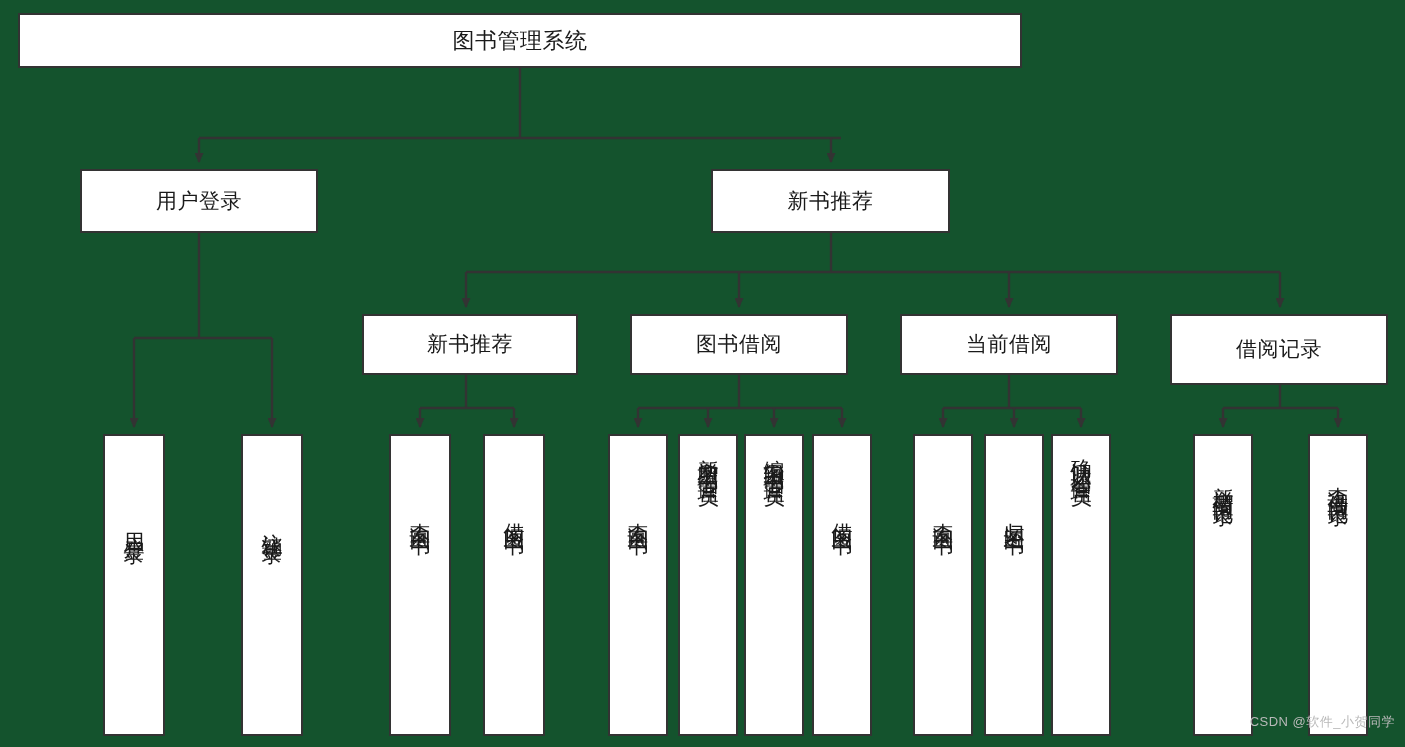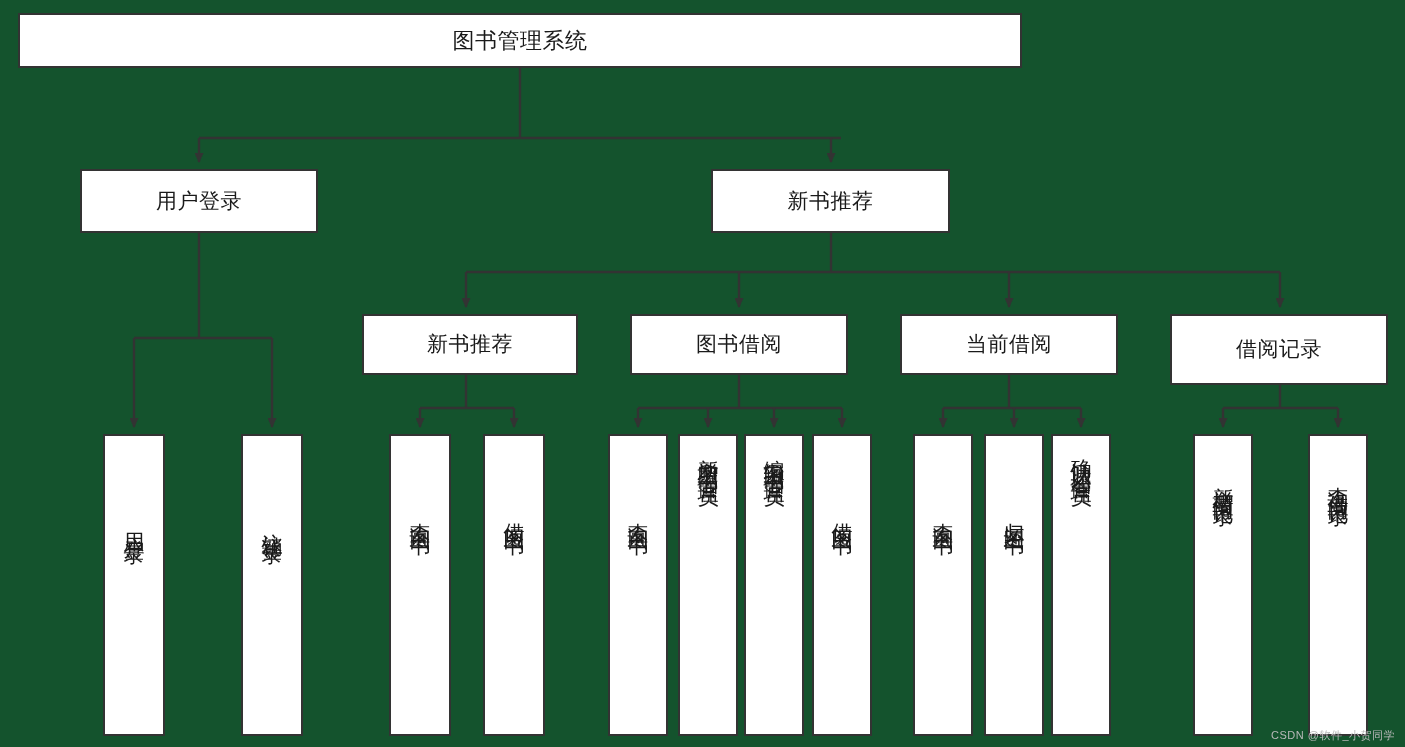--- a/index.html
+++ b/index.html
@@ -62,22 +62,22 @@
     line-height: 1.05;
     letter-spacing: 4px;
     white-space: nowrap;
   }
   .node.vert.mid .label {
     
   }
   #watermark {
     position: absolute;
     right: 10px;
-    bottom: 4px;
-    font-size: 11px;
+    bottom: 16px;
+    font-size: 13px;
     color: #b9b9b9;
     white-space: nowrap;
     letter-spacing: 0.5px;
   }
 </style>
 </head>
 <body>
 
 <div id="stage">
 

